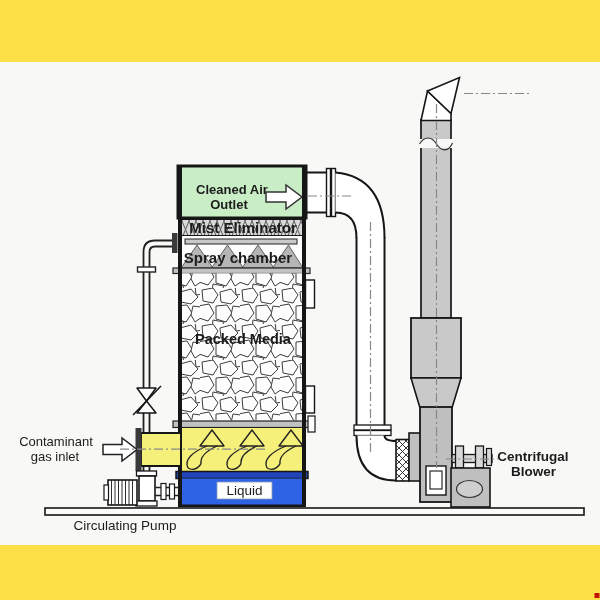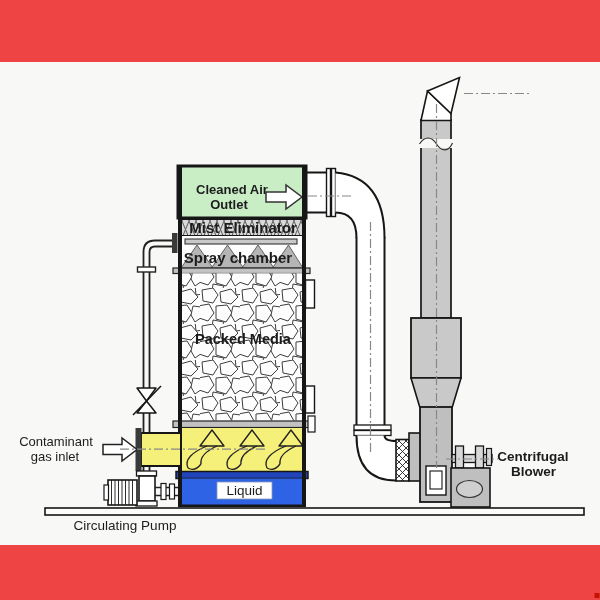--- a/index.html
+++ b/index.html
@@ -1,16 +1,16 @@
 <!DOCTYPE html>
 <html><head>
 <meta charset="utf-8">
 <style>
   html,body{margin:0;padding:0;background:#ffffff;}
-  .stage{position:relative;width:600px;height:600px;background:#ef4444;overflow:hidden;}
+  .stage{position:relative;width:600px;height:600px;background:#fde047;overflow:hidden;}
   svg{display:block;}
   text{font-family:"Liberation Sans","DejaVu Sans",sans-serif;fill:#1c1c1c;}
   .lbl-bold{font-weight:bold;}
   .outline{stroke:#161616;fill:none;}
 </style>
 </head>
 <body>
 
 <div class="stage">
 <svg width="600" height="600" viewBox="0 0 600 600">

